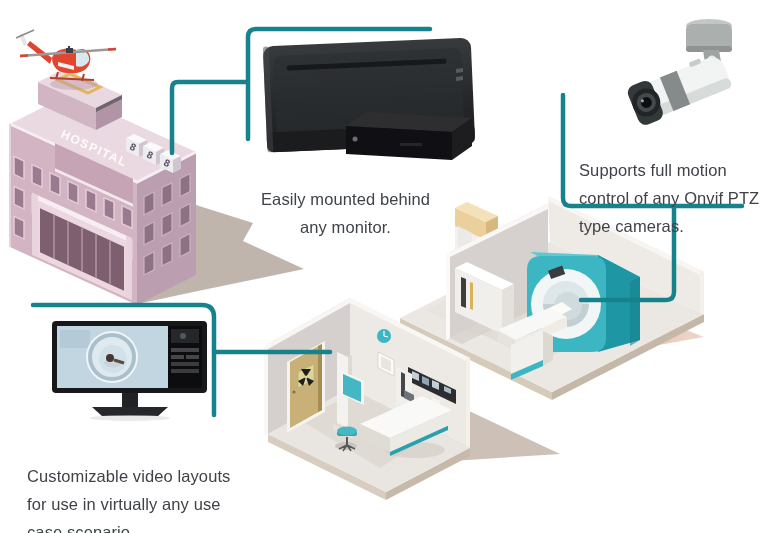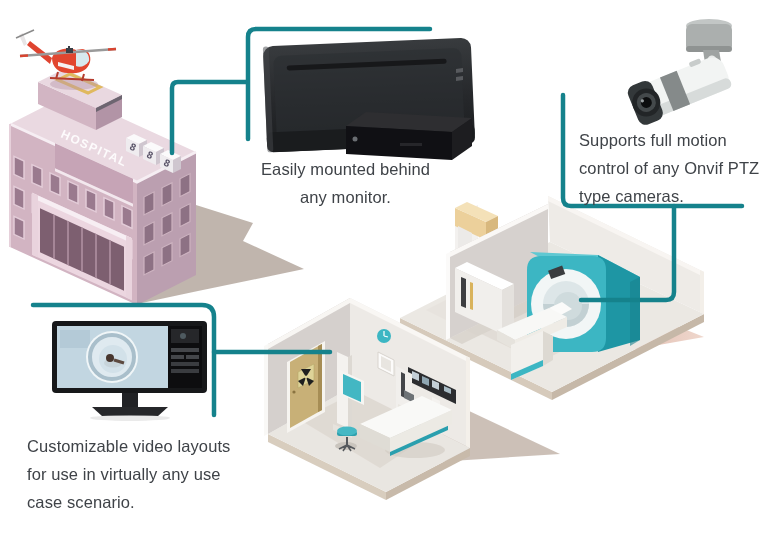--- a/index.html
+++ b/index.html
@@ -1,20 +1,20 @@
 <!DOCTYPE html>
 <html><head>
 <meta charset="utf-8">
 <style>
   html,body{margin:0;padding:0;background:#fff;}
   .stage{position:relative;width:768px;height:533px;background:#ffffff;overflow:hidden;
          font-family:"Liberation Sans",sans-serif;}
   .stage svg{position:absolute;left:0;top:0;}
   .caption{position:absolute;font-size:16.5px;line-height:28px;color:#3f4348;
-           white-space:pre-line;letter-spacing:.1px;}
+           white-space:pre-line;letter-spacing:.1px;margin-top:30px;}
   .cap-mounting{left:261px;top:155px;text-align:center;}
   .cap-ptz{left:579px;top:126px;}
   .cap-layouts{left:27px;top:432px;}
 </style>
 </head>
 <body>
 
 <div class="stage">
 <svg width="768" height="533" viewBox="0 0 768 533">
   <defs>

